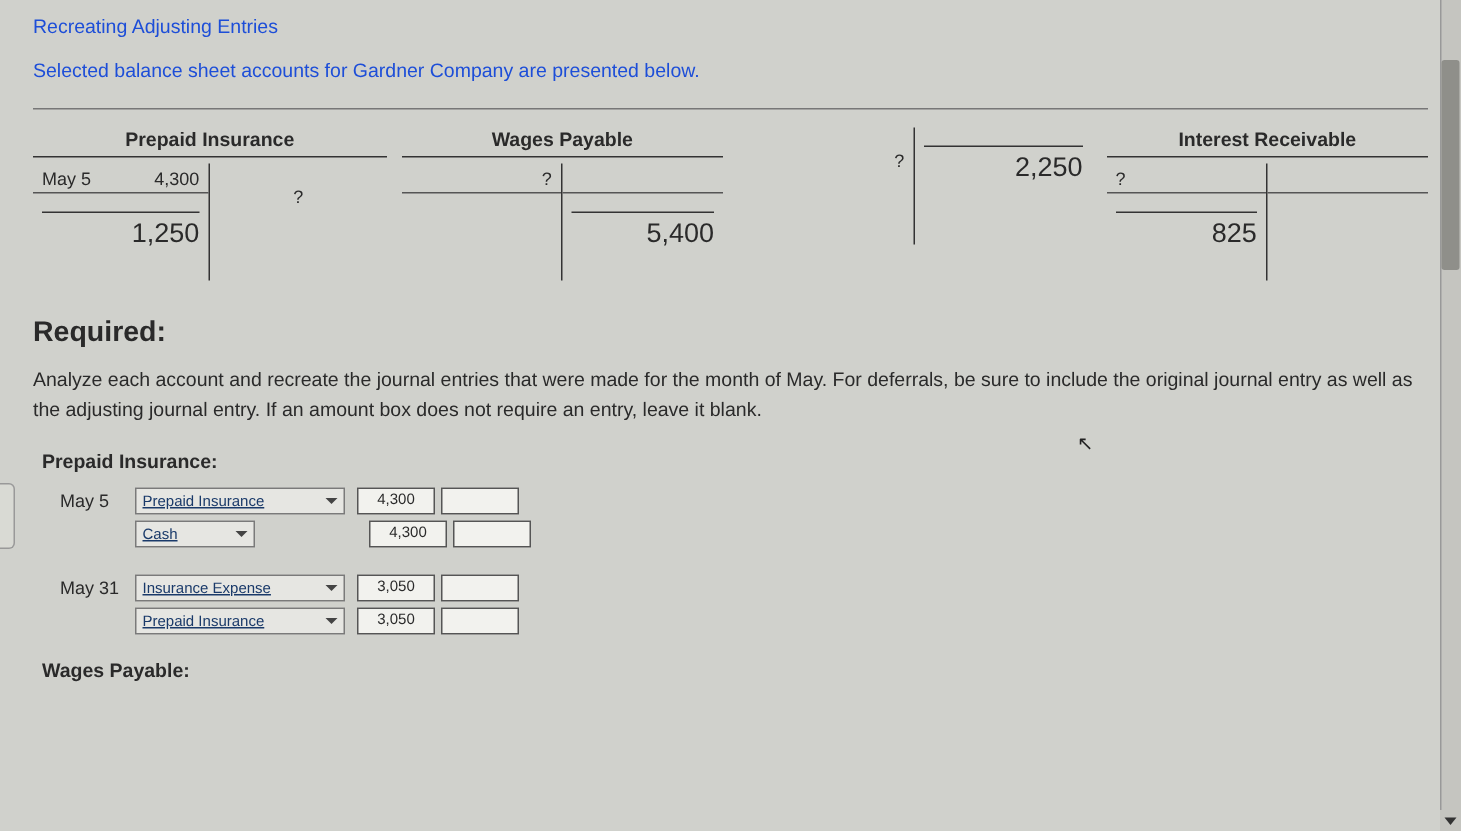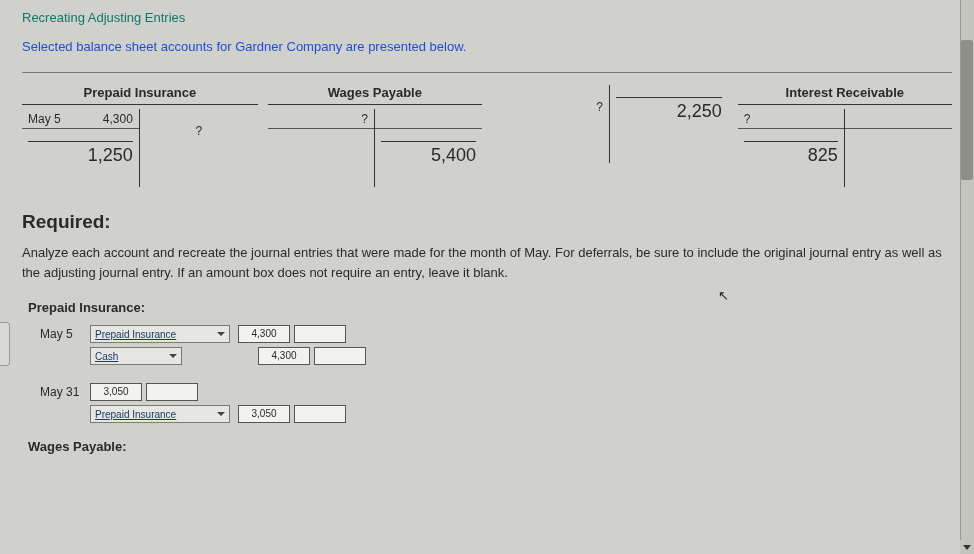--- a/index.html
+++ b/index.html
@@ -13,21 +13,21 @@
     height: 554px;
     overflow: hidden;
     position: relative;
   }
   .page {
     padding: 10px 22px;
   }
   .title {
     font-size: 13px;
     margin-bottom: 14px;
-    color: #0f766e;
+    color: #1d4ed8;
   }
   .intro {
     font-size: 13px;
     margin-bottom: 18px;
     color: #1d4ed8;
   }
   .divider-line {
     border-top: 1px solid #777;
     margin-bottom: 8px;
   }
@@ -286,33 +286,37 @@
       <div class="je-date">May 5</div>
       <div class="je-select">
         <span>Prepaid Insurance</span>
         <span class="arrow"></span>
       </div>
       <div class="je-amt">4,300</div>
       <div class="je-amt empty"></div>
     </div>
     <div class="je-row">
       <div class="je-date"></div>
-      <div class="je-select" style="width:92px">
+      <div class="je-select" style="width:80px">
         <span>Cash</span>
         <span class="arrow"></span>
       </div>
       <div style="width:68px"></div>
       <div class="je-amt">4,300</div>
       <div class="je-amt empty"></div>
     </div>
   </div>
 
   <div class="je-block">
     <div class="je-row">
       <div class="je-date">May 31</div>
+      <div class="je-select">
+        <span>Insurance Expense</span>
+        <span class="arrow"></span>
+      </div>
       <div class="je-amt">3,050</div>
       <div class="je-amt empty"></div>
     </div>
     <div class="je-row">
       <div class="je-date"></div>
       <div class="je-select">
         <span>Prepaid Insurance</span>
         <span class="arrow"></span>
       </div>
       <div class="je-amt">3,050</div>

